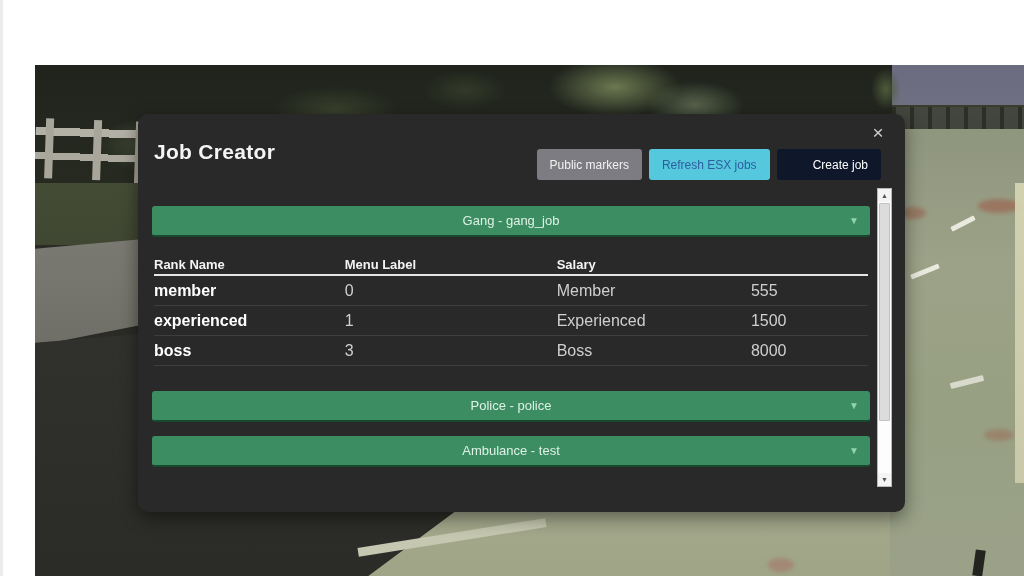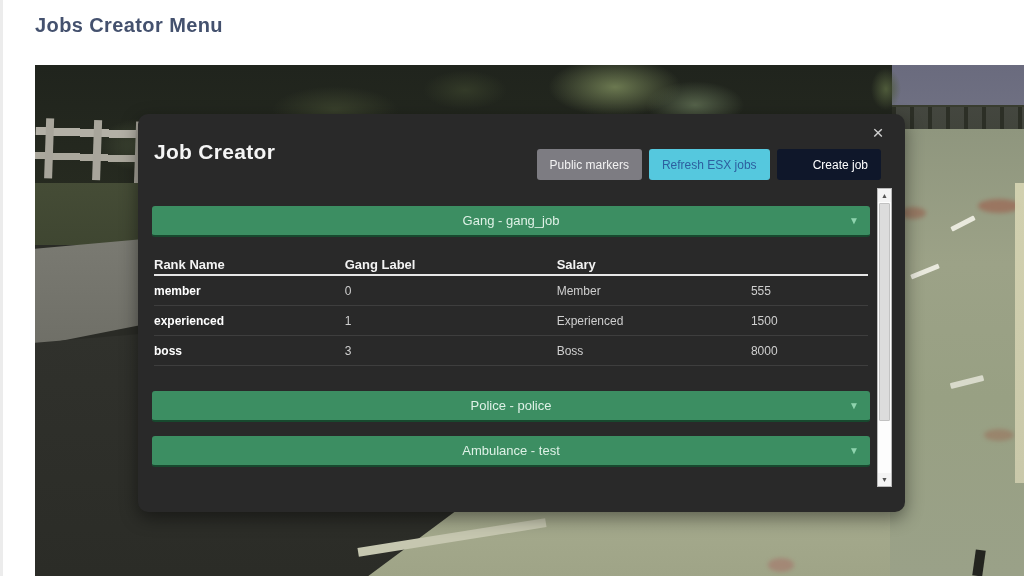--- a/index.html
+++ b/index.html
@@ -93,39 +93,38 @@
   .acc-gang      { top:92px; }
   .acc-police    { top:277px; }
   .acc-ambulance { top:322px;justify-content:center; }
   .acc-caret { position:absolute; right:11px; top:50%; transform:translateY(-52%);
     font-size:10px; color:#8fd4ae; }
 
   .rank-table { position:absolute; left:16px; top:141px; width:714px; }
   .tbl-row { display:grid; grid-template-columns:26.7% 29.7% 27.2% 16.4%; align-items:center; }
   .tbl-head { height:21px; font-size:13px; font-weight:bold; color:#f3f3f3;
     border-bottom:2px solid #e6e6e6; }
-  .tbl-data { height:30px; font-size:12px; color:#cfcfcf;
+  .tbl-data { height:30px; font-size:16px; color:#cfcfcf;
     border-bottom:1px solid rgba(255,255,255,0.10); }
   .tbl-data .cell-name { font-weight:bold; color:#ffffff; }
 
   .scrollbar { position:absolute; right:13px; top:74px; width:15px; height:299px;
     background:#fdfdfd; border:1px solid #b9b9b9; }
   .sb-arrow { position:absolute; left:0; width:13px; height:13px; background:#f4f4f4;
     color:#555; font-size:7px; line-height:13px; text-align:center; cursor:pointer; }
   .sb-up   { top:0; }
   .sb-down { bottom:0; }
   .sb-thumb { position:absolute; left:1px; top:14px; width:11px; height:218px;
     background:#dcdcdc; border:1px solid #c2c2c2; border-radius:1px; cursor:grab; }
 </style>
 </head>
 <body>
 
 <div class="stage">
   <div class="page-left-line"></div>
-  <h1 class="page-title">Jobs Creator Menu</h1>
 
   <div class="game-bg">
     <div class="bg-trees"></div>
     <div class="bg-sky"></div>
     <div class="bg-sky-tree"></div>
     <div class="bg-guardrail"></div>
     <div class="bg-road-right">
       <div class="lane-dash dash-1"></div>
       <div class="lane-dash dash-2"></div>
       <div class="lane-dash dash-3"></div>
@@ -159,21 +158,21 @@
     </div>
 
     <div class="accordion acc-gang">
       <span>Gang - gang_job</span>
       <span class="acc-caret">▼</span>
     </div>
 
     <div class="rank-table">
       <div class="tbl-row tbl-head">
         <span>Rank Name</span>
-        <span>Gang Label</span>
+        <span>Menu Label</span>
         <span>Salary</span>
       </div>
       <div class="tbl-row tbl-data">
         <span class="cell-name">member</span>
         <span>0</span>
         <span>Member</span>
         <span>555</span>
       </div>
       <div class="tbl-row tbl-data">
         <span class="cell-name">experienced</span>

